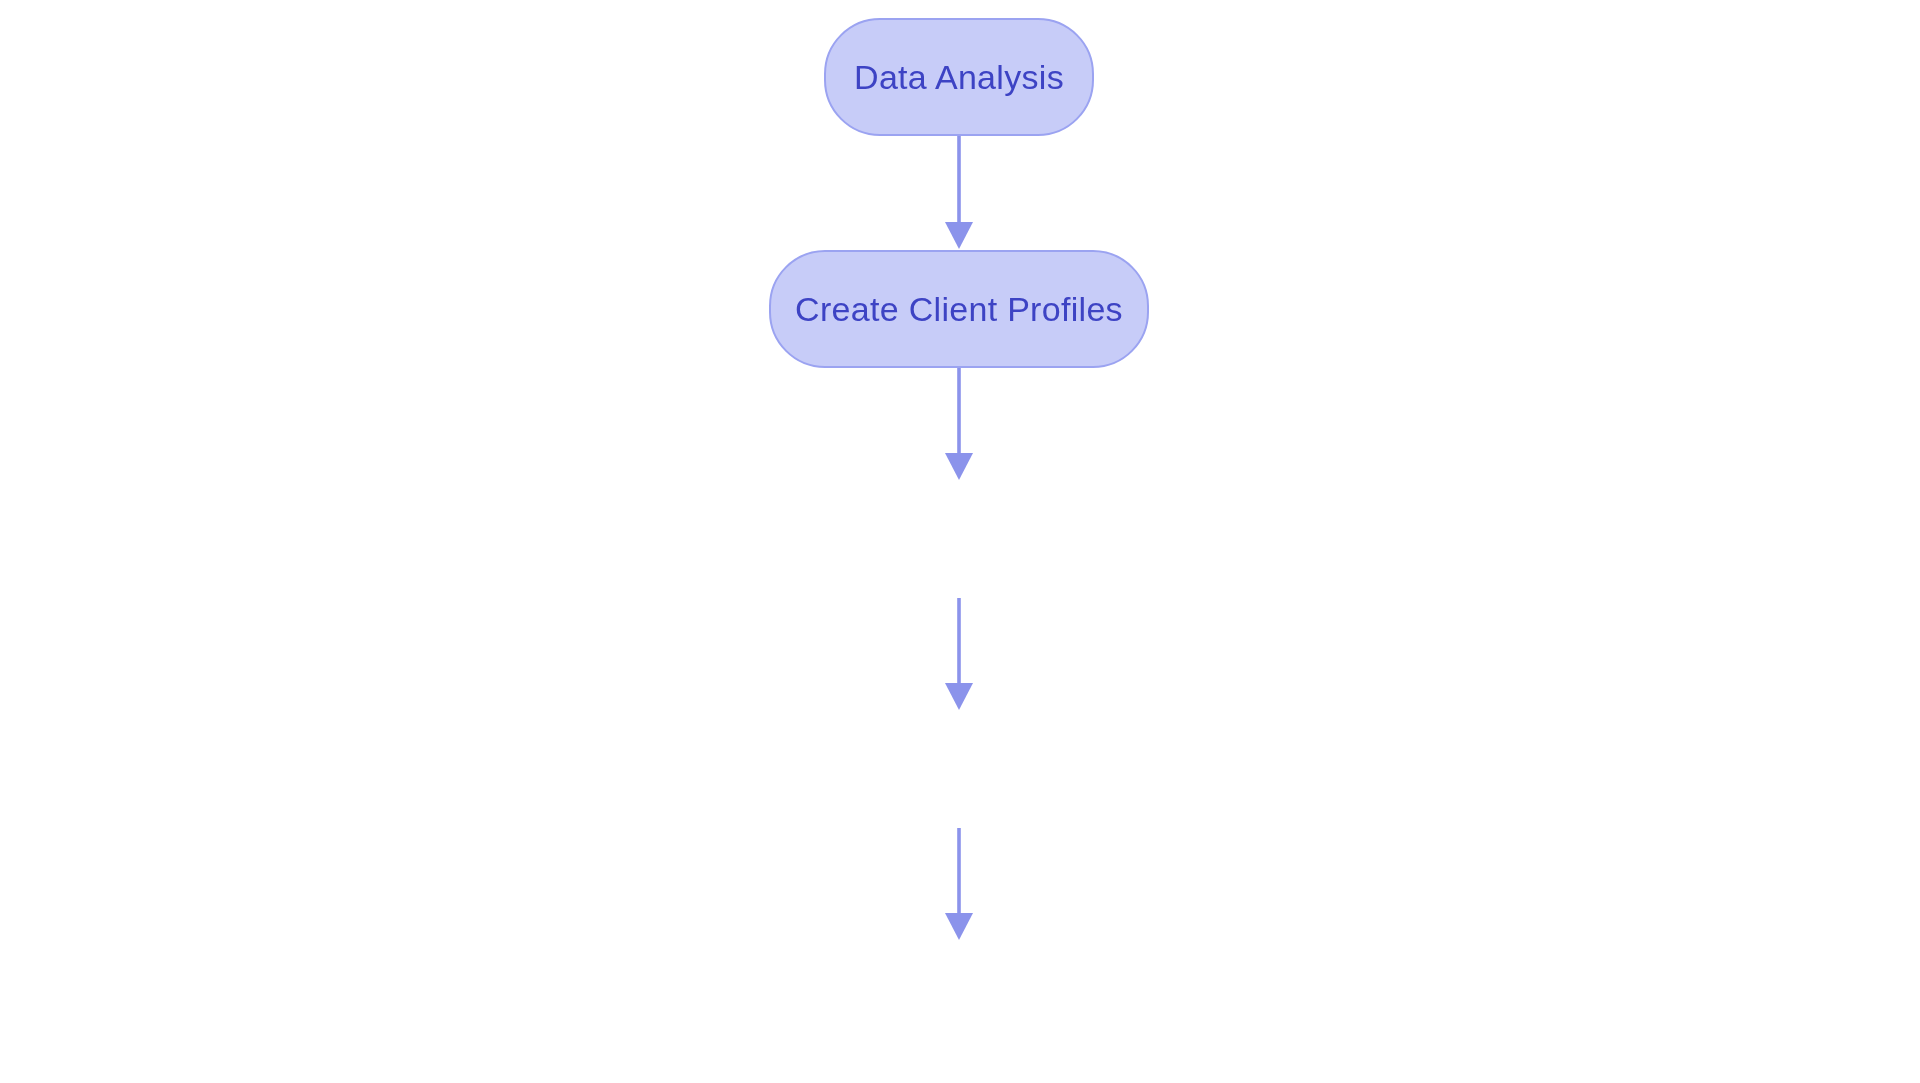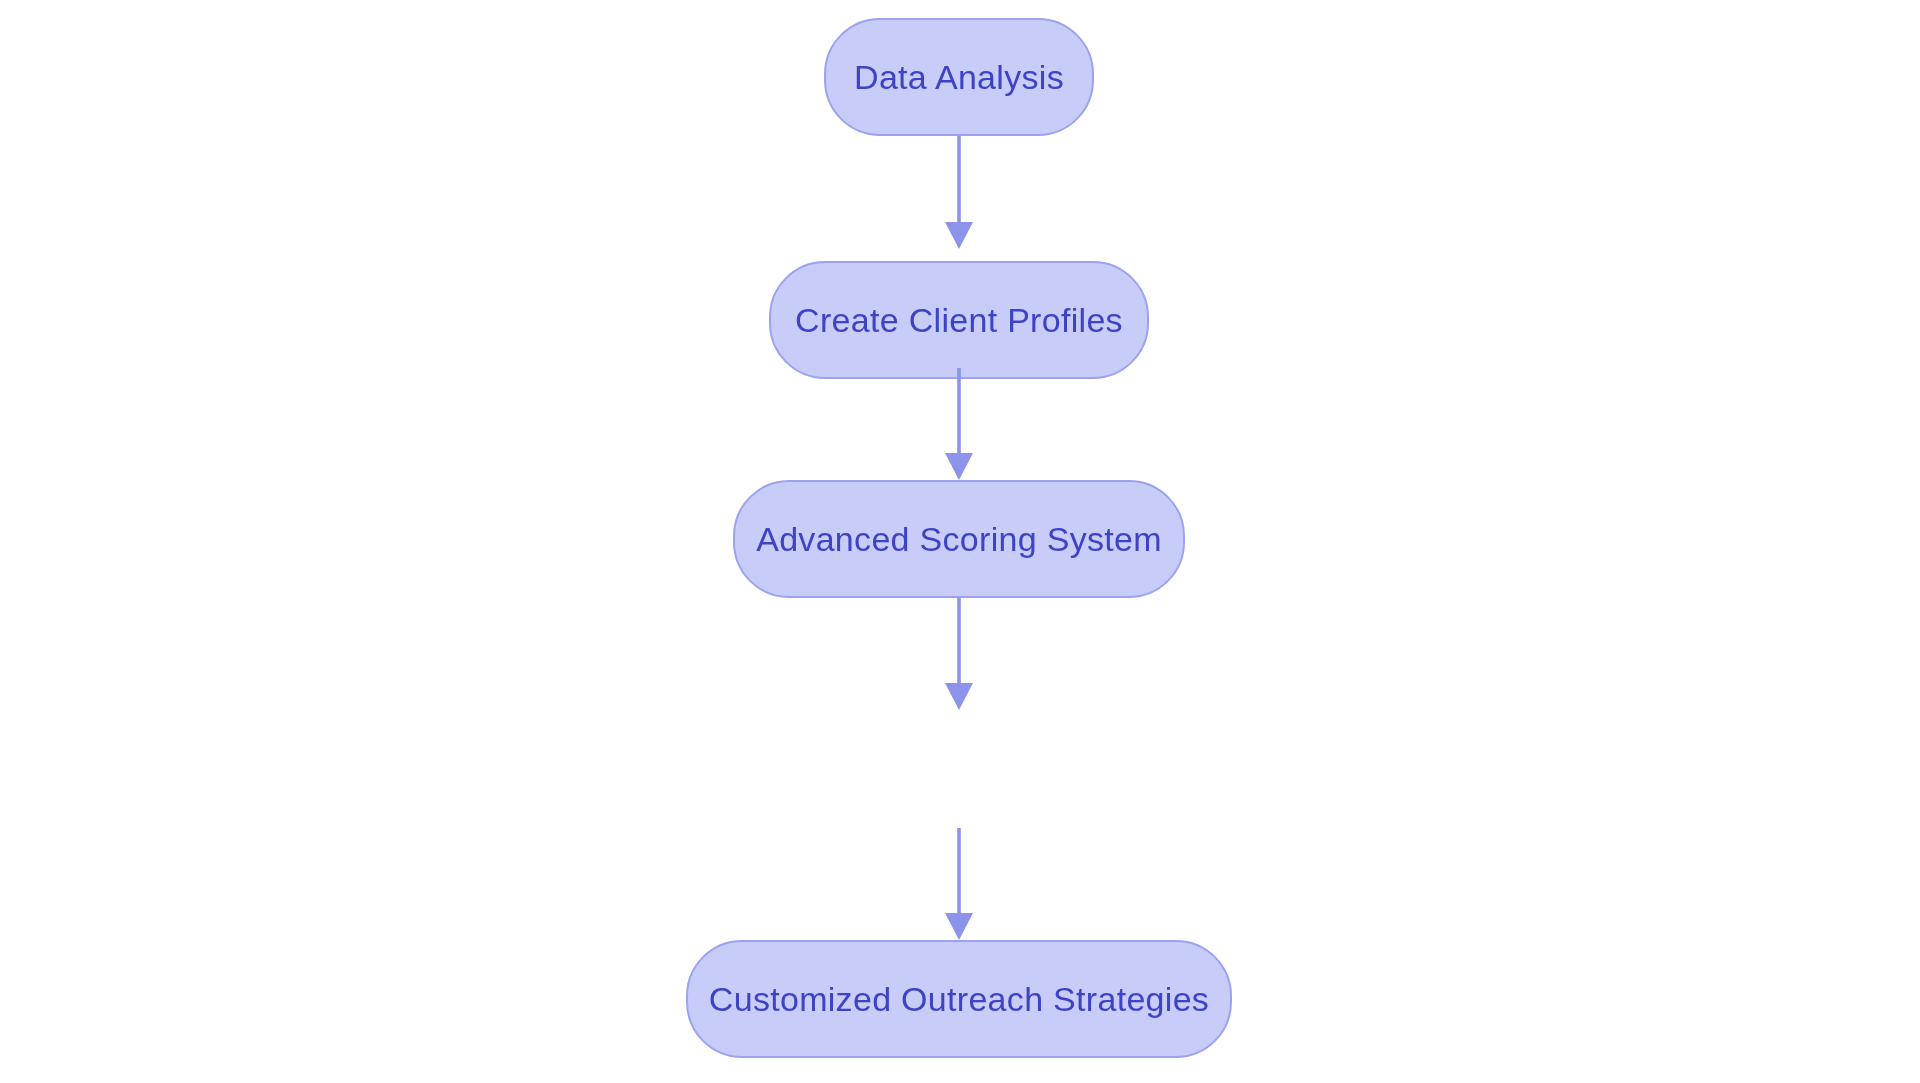--- a/index.html
+++ b/index.html
@@ -29,21 +29,21 @@
     align-items: center;
     justify-content: center;
     white-space: nowrap;
   }
   .flow-node .label {
     font-size: 34px;
     letter-spacing: 0.3px;
     color: var(--node-text);
   }
   .node-1 { top: 18px;  left: 824px; width: 270px; }
-  .node-2 { top: 261px; left: 769px; width: 380px; }
+  .node-2 { top: 250px; left: 769px; width: 380px; }
   .node-3 { top: 480px; left: 733px; width: 452px; }
   .node-4 { top: 710px; left: 677px; width: 564px; }
   .node-5 { top: 940px; left: 686px; width: 546px; }
   .flow-arrow {
     position: absolute;
     left: 944px;
     width: 30px;
   }
   .arrow-1 { top: 136px; height: 113px; }
   .arrow-2 { top: 368px; height: 112px; }
@@ -73,36 +73,30 @@
     <span class="label">Create Client Profiles</span>
   </div>
 
   <div class="flow-arrow arrow-2">
     <svg viewBox="0 0 30 112" preserveAspectRatio="none" aria-hidden="true">
       <line x1="15" y1="0" x2="15" y2="87"></line>
       <polygon points="1,85 29,85 15,112"></polygon>
     </svg>
   </div>
 
-  <div class="flow-node node-3">
-    <span class="label">Advanced Scoring System</span>
-  </div>
 
   <div class="flow-arrow arrow-3">
     <svg viewBox="0 0 30 112" preserveAspectRatio="none" aria-hidden="true">
       <line x1="15" y1="0" x2="15" y2="87"></line>
       <polygon points="1,85 29,85 15,112"></polygon>
     </svg>
   </div>
 
 
   <div class="flow-arrow arrow-4">
     <svg viewBox="0 0 30 112" preserveAspectRatio="none" aria-hidden="true">
       <line x1="15" y1="0" x2="15" y2="87"></line>
       <polygon points="1,85 29,85 15,112"></polygon>
     </svg>
   </div>
 
-  <div class="flow-node node-5">
-    <span class="label">Customized Outreach Strategies</span>
-  </div>
 
 </div>
 
 </body></html>

